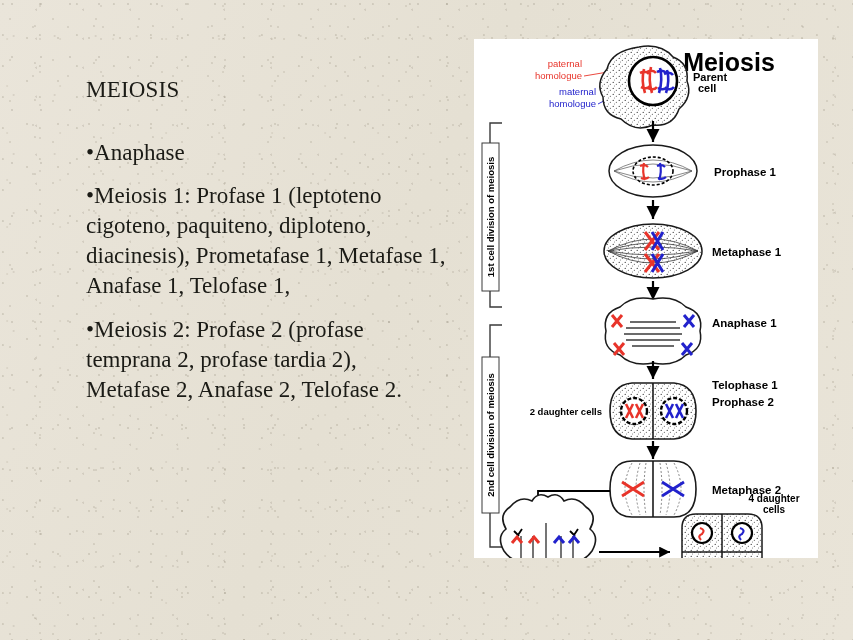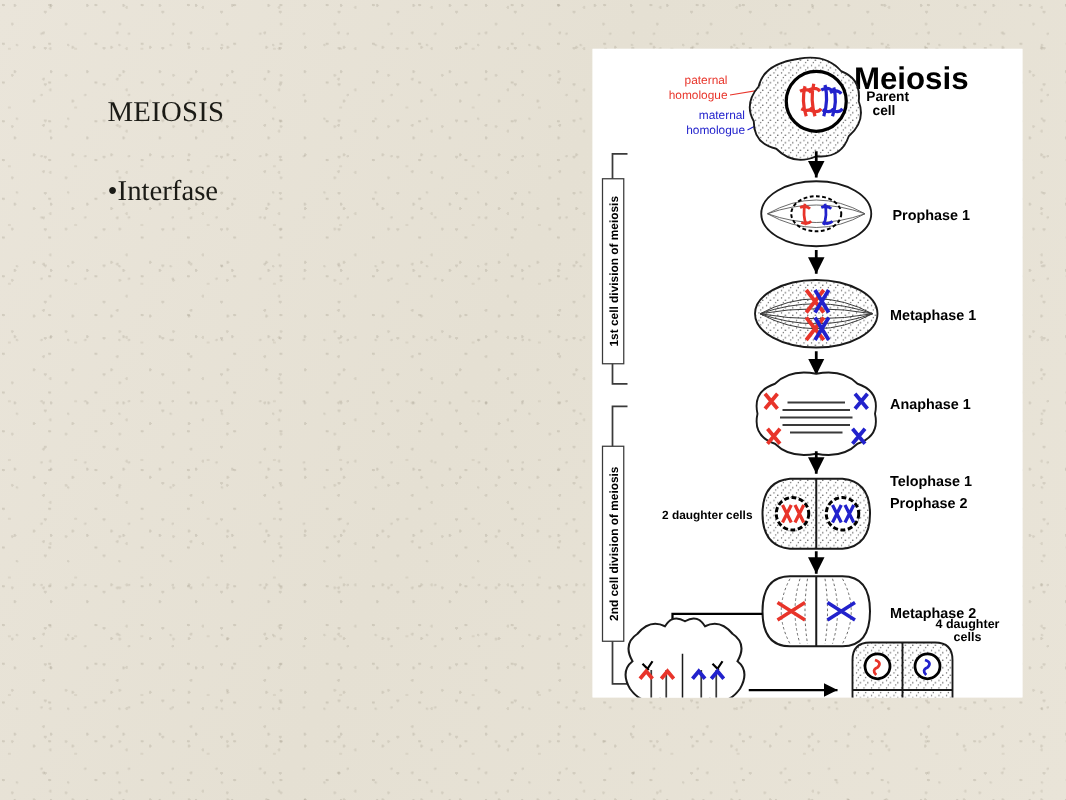--- a/index.html
+++ b/index.html
@@ -84,25 +84,31 @@
 </head>
 <body>
 
 <div id="slide">
 
   <div id="text-col">
 
     <div class="slide-title">MEIOSIS</div>
 
     <p class="bullet">
-      <span class="dot">•</span><span>Interfase</span>
+      <span class="dot">•</span><span>Anaphase</span>
     </p>
 
-
-
+    <p class="bullet">
+      <span class="dot">•</span><span>Meiosis 1: Profase 1 (leptoteno cigoteno, paquiteno, diploteno, diacinesis), Prometafase 1, Metafase 1, Anafase 1, Telofase 1,</span>
+    </p>
+
+
+    <p class="bullet">
+      <span class="dot">•</span><span>Meiosis 2: Profase 2 (profase temprana 2, profase tardia 2), Metafase 2, Anafase 2, Telofase 2.</span>
+    </p>
 
   </div>
 
   <div id="diagram-panel">
     <svg id="diagram-svg" viewBox="0 0 344 519" xmlns="http://www.w3.org/2000/svg">
       <defs>
 
         <pattern id="stipple" width="6" height="6" patternUnits="userSpaceOnUse">
           <rect width="6" height="6" fill="#ffffff"></rect>
           <circle cx="1.2" cy="1.4" r="0.55" fill="#2b2b2b"></circle>

